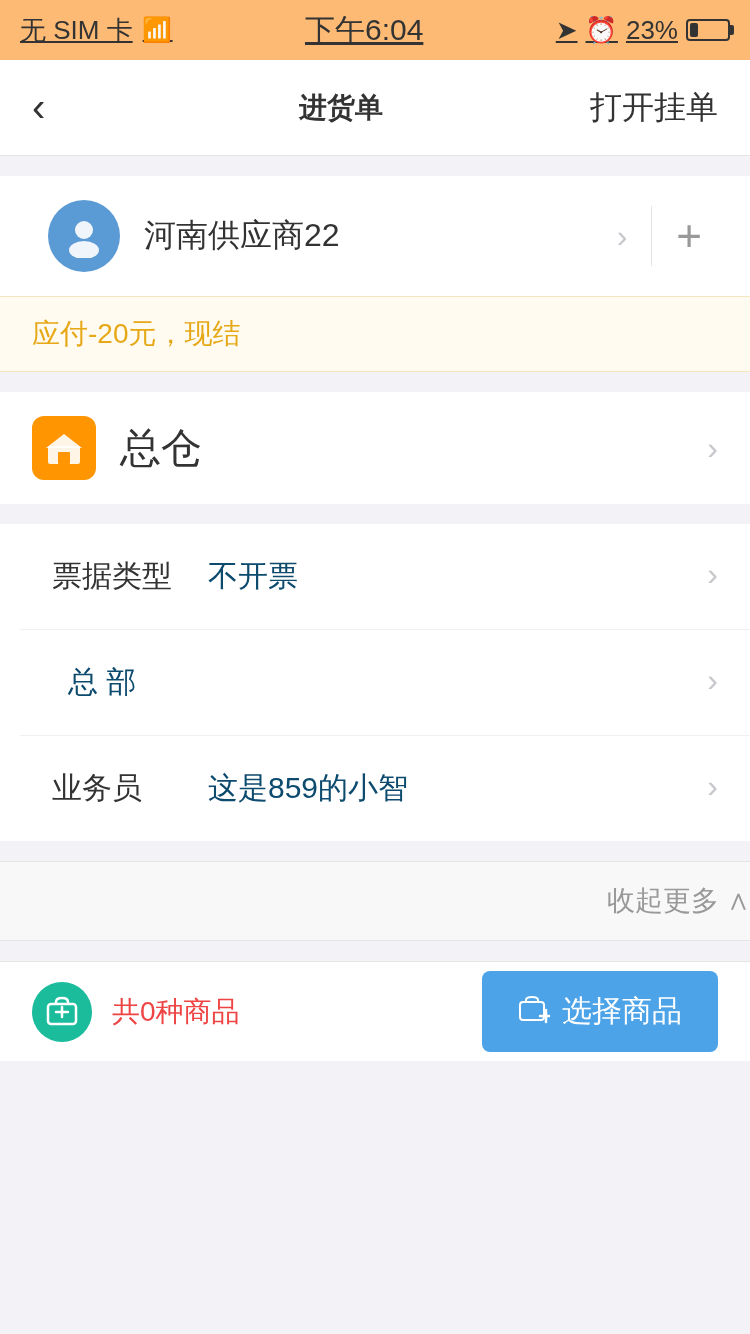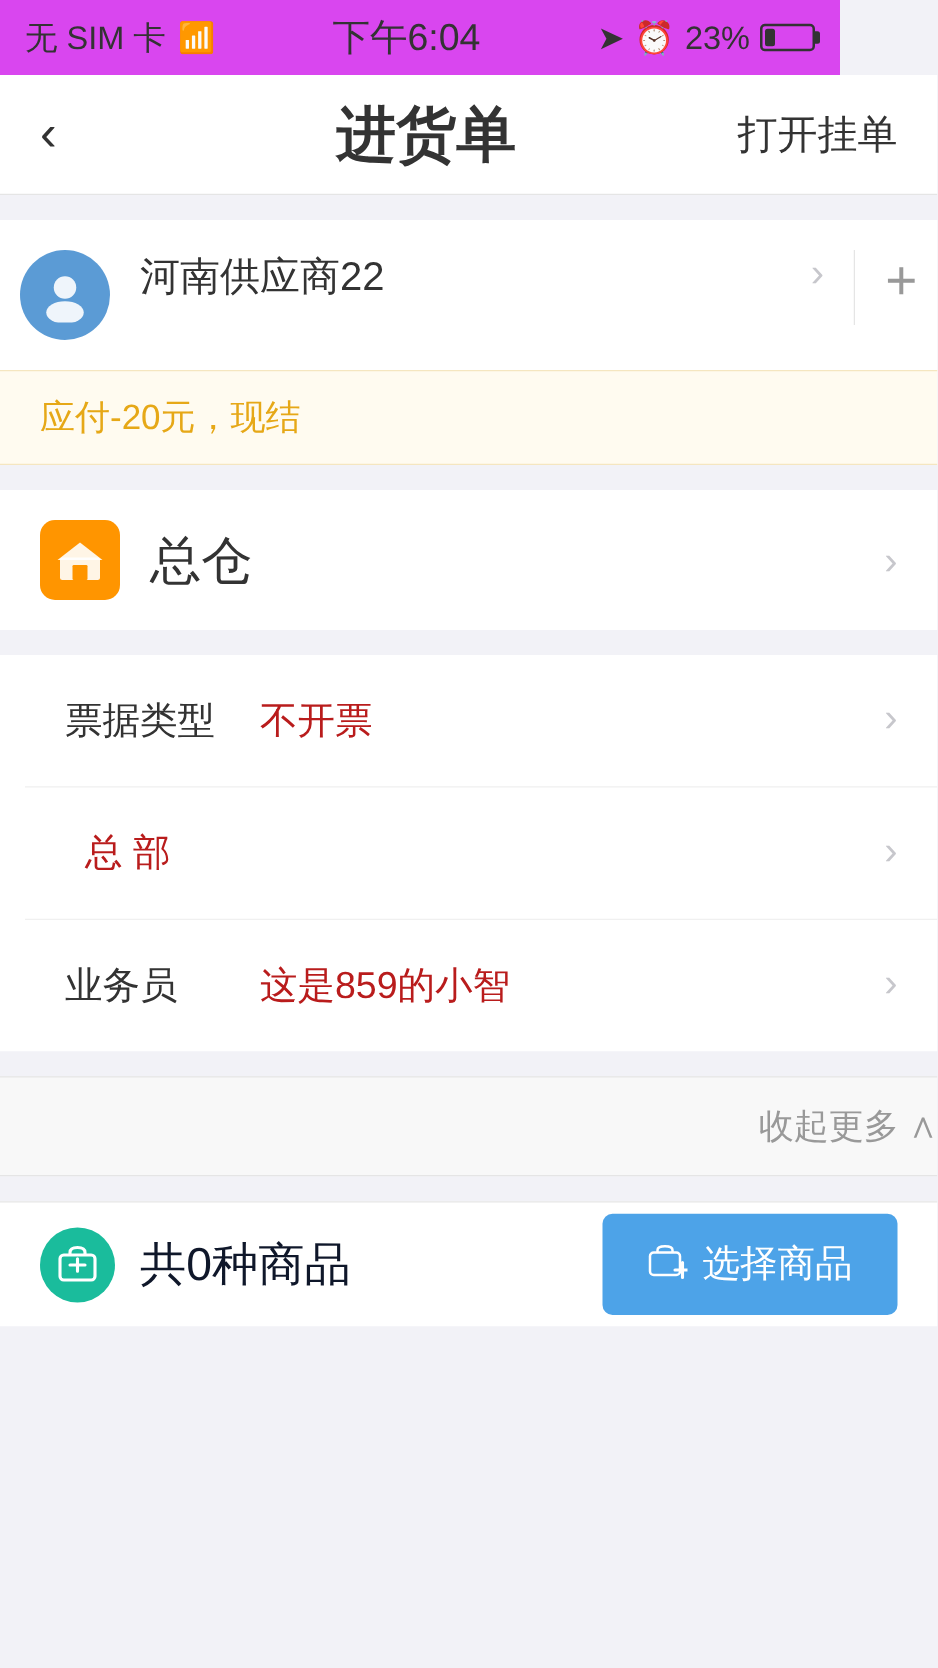--- a/index.html
+++ b/index.html
@@ -8,29 +8,30 @@
       width: 750px;
       min-height: 1334px;
       background: #f2f2f7;
       font-family: -apple-system, "PingFang SC", "Helvetica Neue", sans-serif;
       font-size: 32px;
       color: #333;
     }
 
     
     .status-bar {
-      width: 672px;
+      width: 750px;
       height: 60px;
-      background: #d946ef;
+      background: #fdba74;
       display: flex;
       align-items: center;
       justify-content: space-between;
       padding: 0 20px;
       font-size: 26px;
       color: #333;
+      text-decoration: underline;
     }
     .status-left { display: flex; align-items: center; gap: 10px; }
     .status-center { font-size: 30px; font-weight: 500; }
     .status-right { display: flex; align-items: center; gap: 8px; font-size: 26px; }
     .battery-icon {
       width: 44px; height: 22px; border: 2px solid #333; border-radius: 4px;
       position: relative; display: inline-flex; align-items: center; padding: 2px;
     }
     .battery-icon::after {
       content: ''; position: absolute; right: -6px; top: 50%; transform: translateY(-50%);
@@ -49,21 +50,21 @@
       padding: 0 32px;
       border-bottom: 1px solid #e5e5e5;
     }
     .nav-back {
       font-size: 40px;
       color: #333;
       cursor: pointer;
       width: 60px;
     }
     .nav-title {
-      font-size: 48px;
+      font-size: 28px;
       font-weight: 600;
       color: #333;
     }
     .nav-action {
       font-size: 32px;
       color: #333;
       cursor: pointer;
     }
 
     
@@ -74,21 +75,22 @@
 
     
     .card {
       background: #fff;
       margin-bottom: 0;
     }
 
     
     .supplier-row {
       display: flex;
-      padding: 24px 16px;
+      align-items: center;
+      padding: 24px 48px;
       background: #fff;
       border-bottom: none;
     }
     .supplier-avatar {
       width: 72px; height: 72px;
       border-radius: 50%;
       background: #5b9bd5;
       display: flex; align-items: center; justify-content: center;
       margin-right: 24px;
       flex-shrink: 0;
@@ -164,21 +166,21 @@
     .form-row:last-child { border-bottom: none; }
     .form-label {
       font-size: 30px;
       color: #333;
       width: 140px;
       flex-shrink: 0;
     }
     .form-value {
       flex: 1;
       font-size: 30px;
-      color: #b91c1c;
+      color: #0c4a6e;
       padding-left: 16px;
     }
     .form-placeholder {
       flex: 1;
       font-size: 30px;
       color: #c7c7cc;
       padding-left: 16px;
     }
 
     
@@ -210,22 +212,22 @@
     .product-count-icon {
       width: 60px; height: 60px;
       border-radius: 50%;
       background: #1abc9c;
       display: flex; align-items: center; justify-content: center;
       margin-right: 20px;
       flex-shrink: 0;
     }
     .product-count-text {
       flex: 1;
-      font-size: 37px;
-      color: #0f172a;
+      font-size: 28px;
+      color: #ef4444;
     }
     .select-product-btn {
       background: #4da3e8;
       color: #fff;
       font-size: 30px;
       padding: 20px 36px;
       border-radius: 8px;
       display: flex;
       align-items: center;
       gap: 12px;

